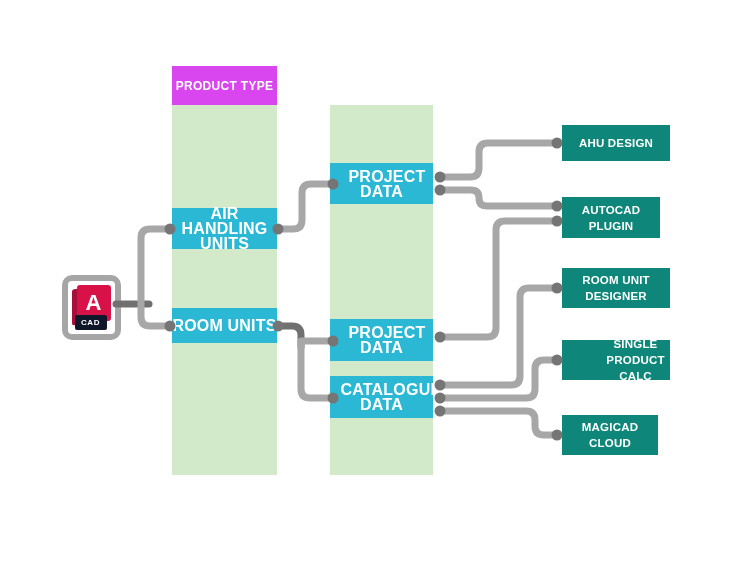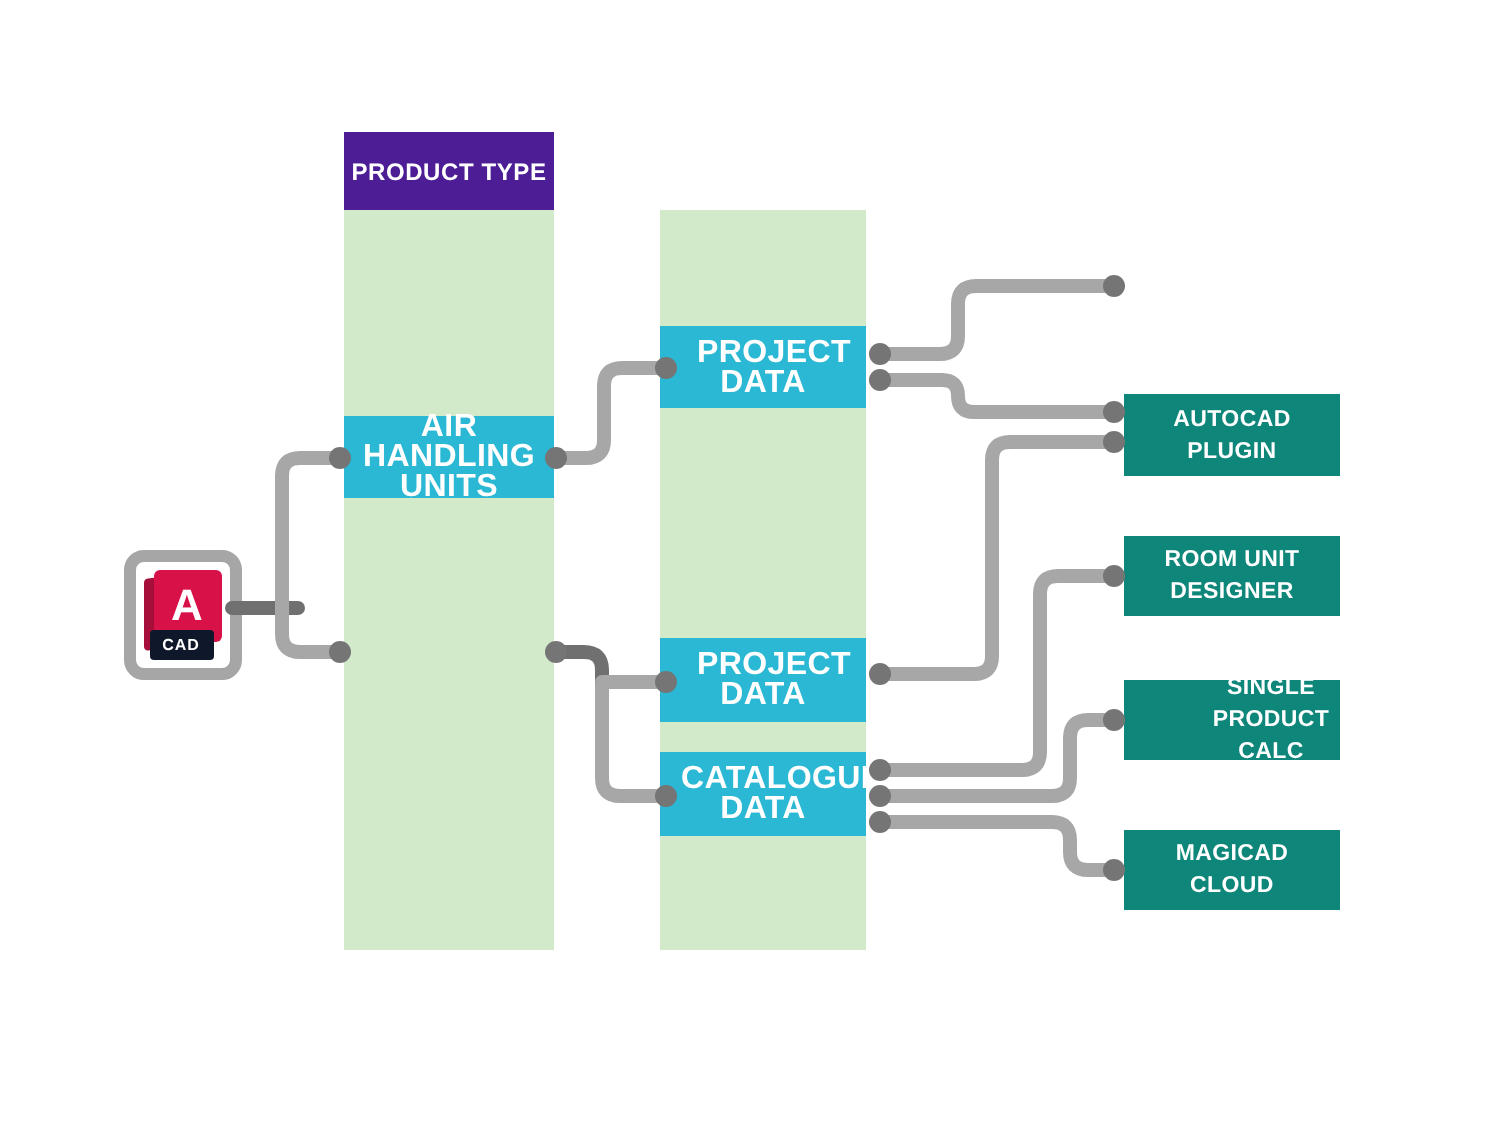--- a/index.html
+++ b/index.html
@@ -2,21 +2,21 @@
 <html><head>
 <meta charset="utf-8">
 <style>
   html,body{margin:0;padding:0;background:#ffffff;}
   .stage{
     position:relative;width:750px;height:562px;background:#ffffff;
     font-family:"Liberation Sans",sans-serif;overflow:hidden;
   }
   .col-header{
     position:absolute;display:flex;align-items:center;justify-content:center;
-    background:#4c1d95;color:#fff;font-size:12px;font-weight:700;letter-spacing:.3px;
+    background:#d946ef;color:#fff;font-size:12px;font-weight:700;letter-spacing:.3px;
     text-align:center;z-index:2;
   }
   .col-body{position:absolute;background:#d2e9ca;z-index:1;}
   .node{
     position:absolute;display:flex;align-items:center;justify-content:center;
     color:#fff;font-weight:700;font-size:16px;line-height:15px;text-align:center;
     letter-spacing:.2px;z-index:2;
   }
   .cyan{background:#2ab8d4;}
   .teal{background:#0e8679;font-size:11.5px;line-height:16px;}
@@ -57,42 +57,48 @@
     </div>
   </div>
 
   <div class="col-body" style="left:172px;top:105px;width:105px;height:370px;"></div>
   <div class="col-header" style="left:172px;top:66px;width:105px;height:39px;">
     <span class="lbl">PRODUCT TYPE</span>
   </div>
   <div class="node cyan" style="left:172px;top:208px;width:105px;height:41px;">
     <span class="lbl" style="width:92px;">AIR HANDLING UNITS</span>
   </div>
+  <div class="node cyan" style="left:172px;top:308px;width:105px;height:35px;">
+    <span class="lbl">ROOM UNITS</span>
+  </div>
 
   <div class="col-body" style="left:330px;top:105px;width:103px;height:370px;"></div>
   <div class="node cyan" style="left:330px;top:163px;width:103px;height:41px;">
     <span class="lbl" style="width:66px;">PROJECT DATA</span>
   </div>
   <div class="node cyan" style="left:330px;top:319px;width:103px;height:42px;">
     <span class="lbl" style="width:66px;">PROJECT DATA</span>
   </div>
   <div class="node cyan" style="left:330px;top:376px;width:103px;height:42px;">
     <span class="lbl" style="width:82px;">CATALOGUE DATA</span>
   </div>
 
-  <div class="node teal" style="left:562px;top:197px;width:108px;height:41px;">
+  <div class="node teal" style="left:562px;top:125px;width:108px;height:36px;">
+    <span class="lbl">AHU DESIGN</span>
+  </div>
+  <div class="node teal" style="left:562px;top:197px;width:98px;height:41px;">
     <span class="lbl" style="width:78px;">AUTOCAD PLUGIN</span>
   </div>
   <div class="node teal" style="left:562px;top:268px;width:108px;height:40px;">
     <span class="lbl" style="width:86px;">ROOM UNIT DESIGNER</span>
   </div>
   <div class="node teal" style="left:562px;top:340px;width:108px;height:40px;">
     <span class="lbl" style="width:104px;margin-left:39px;">SINGLE PRODUCT CALC</span>
   </div>
-  <div class="node teal" style="left:562px;top:415px;width:108px;height:40px;">
+  <div class="node teal" style="left:562px;top:415px;width:96px;height:40px;">
     <span class="lbl" style="width:76px;">MAGICAD CLOUD</span>
   </div>
 
   <svg id="wires" width="750" height="562" viewBox="0 0 750 562">
       <path d="M 116 304 L 149 304" fill="none" stroke="#707070" stroke-width="7" stroke-linecap="round" stroke-linejoin="round"></path>
       <path d="M 169 229 L 150 229 Q 141 229 141 238 L 141 317 Q 141 326 150 326 L 169 326" fill="none" stroke="#a7a7a7" stroke-width="7" stroke-linecap="round" stroke-linejoin="round"></path>
       <path d="M 279 229 L 293 229 Q 302 229 302 220 L 302 193 Q 302 184 311 184 L 333 184" fill="none" stroke="#a7a7a7" stroke-width="7" stroke-linecap="round" stroke-linejoin="round"></path>
       <path d="M 279 326 L 292 326 Q 301 326 301 335 L 301 347" fill="none" stroke="#707070" stroke-width="7" stroke-linecap="round" stroke-linejoin="round"></path>
       <path d="M 301 341 L 333 341" fill="none" stroke="#a7a7a7" stroke-width="7" stroke-linecap="round" stroke-linejoin="round"></path>
       <path d="M 301 343 L 301 389 Q 301 398 310 398 L 333 398" fill="none" stroke="#a7a7a7" stroke-width="7" stroke-linecap="round" stroke-linejoin="round"></path>

